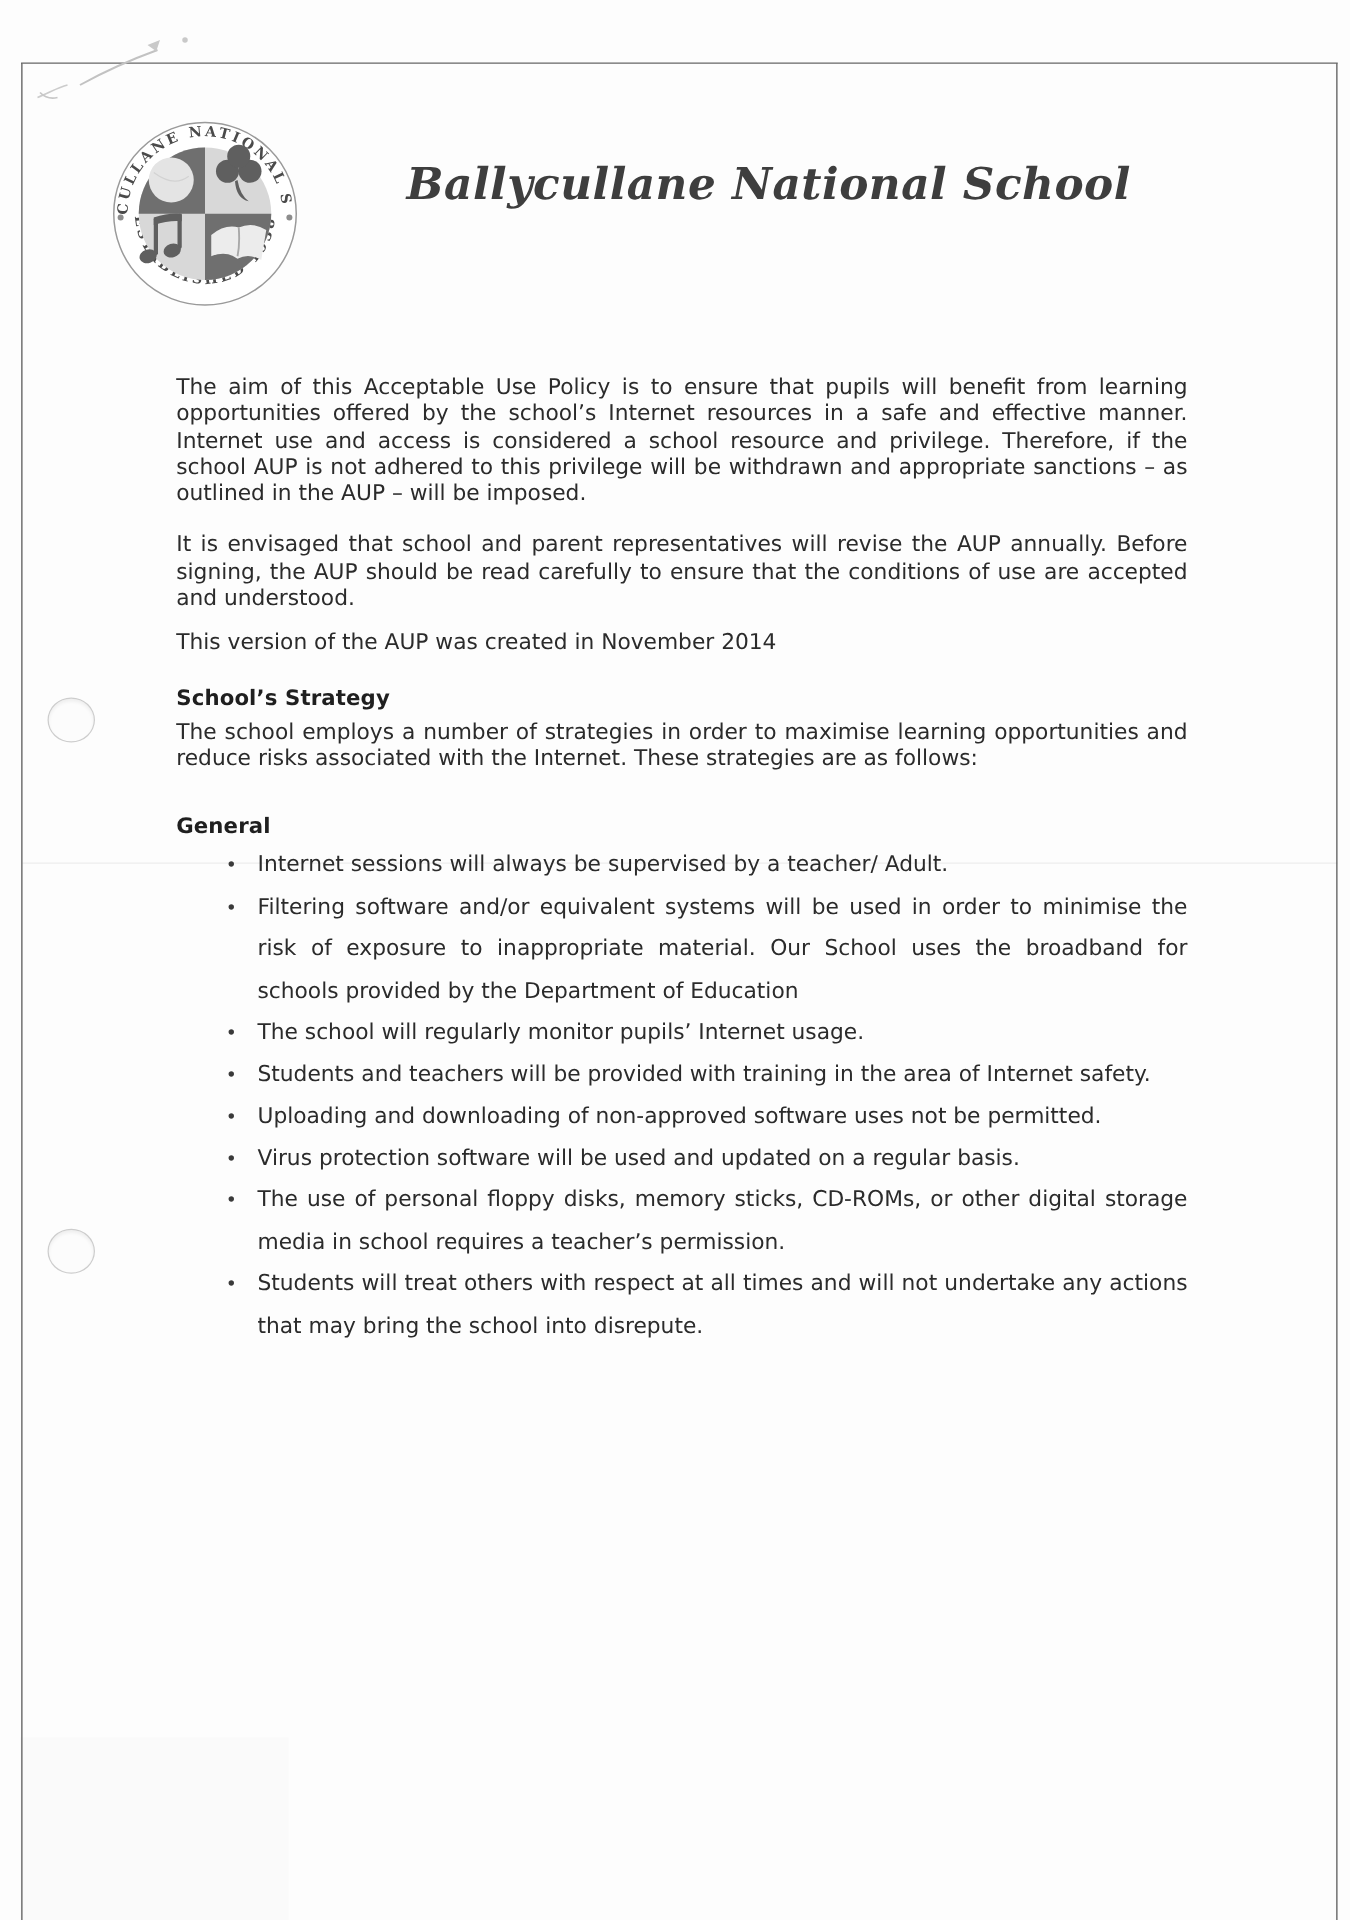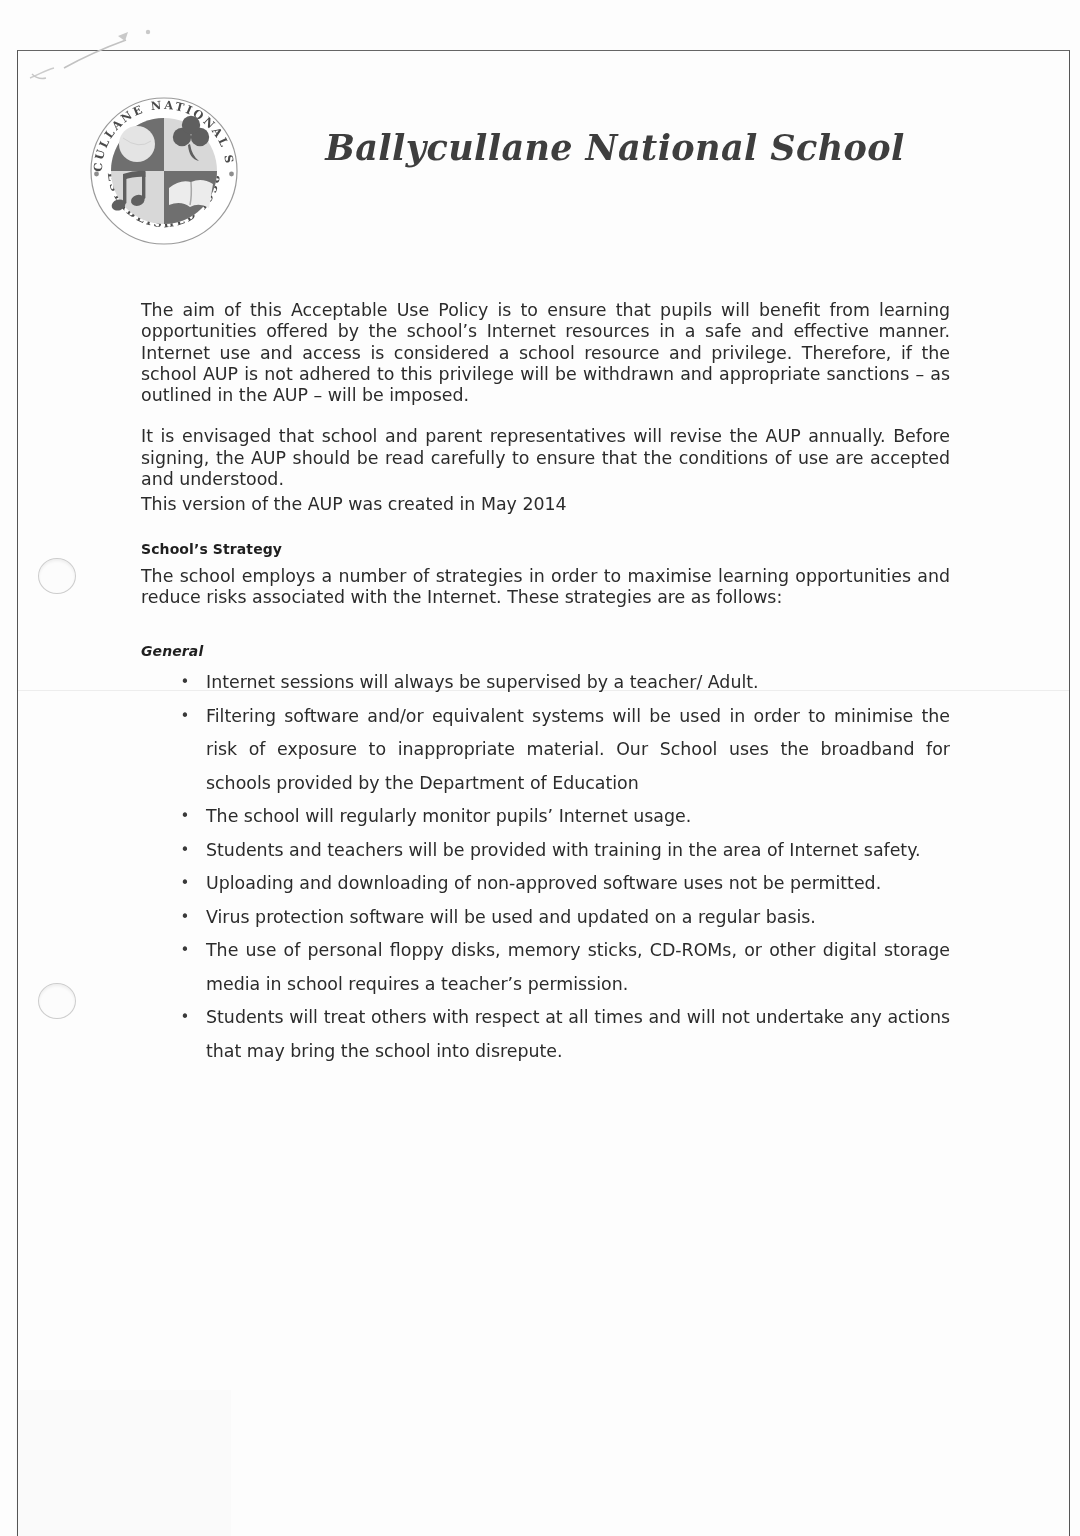--- a/index.html
+++ b/index.html
@@ -125,36 +125,35 @@
 
   p.body-para {
     margin: 0 0 20px 0;
     font-size: 17.4px;
     line-height: 21.3px;
     color: #2b2b2b;
     text-align: justify;
     text-justify: inter-word;
   }
 
-  p.body-para.tight { margin-bottom: 4px; }
+  p.body-para.tight { margin-bottom: 14px; }
   p.body-para.plain { text-align: left; }
 
   h2.section-heading {
     margin: 0 0 4px 0;
-    font-size: 14px;
+    font-size: 17px;
     line-height: 26px;
     font-weight: bold;
     color: #1f1f1f;
     letter-spacing: 0.1px;
   }
 
   h2.section-heading.general {
     margin-top: 30px;
     margin-bottom: 2px;
-    font-style: italic;
   }
 
   ul.rule-list {
     margin: 0;
     padding: 0;
     list-style: none;
   }
 
   ul.rule-list > li {
     position: relative;
@@ -280,21 +279,21 @@
     </div>
 
   </div>
 
   <div class="content">
 
     <p class="body-para">The aim of this Acceptable Use Policy is to ensure that pupils will benefit from learning opportunities offered by the school’s Internet resources in a safe and effective manner. Internet use and access is considered a school resource and privilege. Therefore, if the school AUP is not adhered to this privilege will be withdrawn and appropriate sanctions – as outlined in the AUP – will be imposed.</p>
 
     <p class="body-para tight">It is envisaged that school and parent representatives will revise the AUP annually. Before signing, the AUP should be read carefully to ensure that the conditions of use are accepted and understood.</p>
 
-    <p class="body-para plain">This version of the AUP was created in May 2014</p>
+    <p class="body-para plain">This version of the AUP was created in November 2014</p>
 
     <h2 class="section-heading">School’s Strategy</h2>
 
     <p class="body-para">The school employs a number of strategies in order to maximise learning opportunities and reduce risks associated with the Internet. These strategies are as follows:</p>
 
     <h2 class="section-heading general">General</h2>
 
     <ul class="rule-list">
       <li>
         <span class="marker">•</span>

